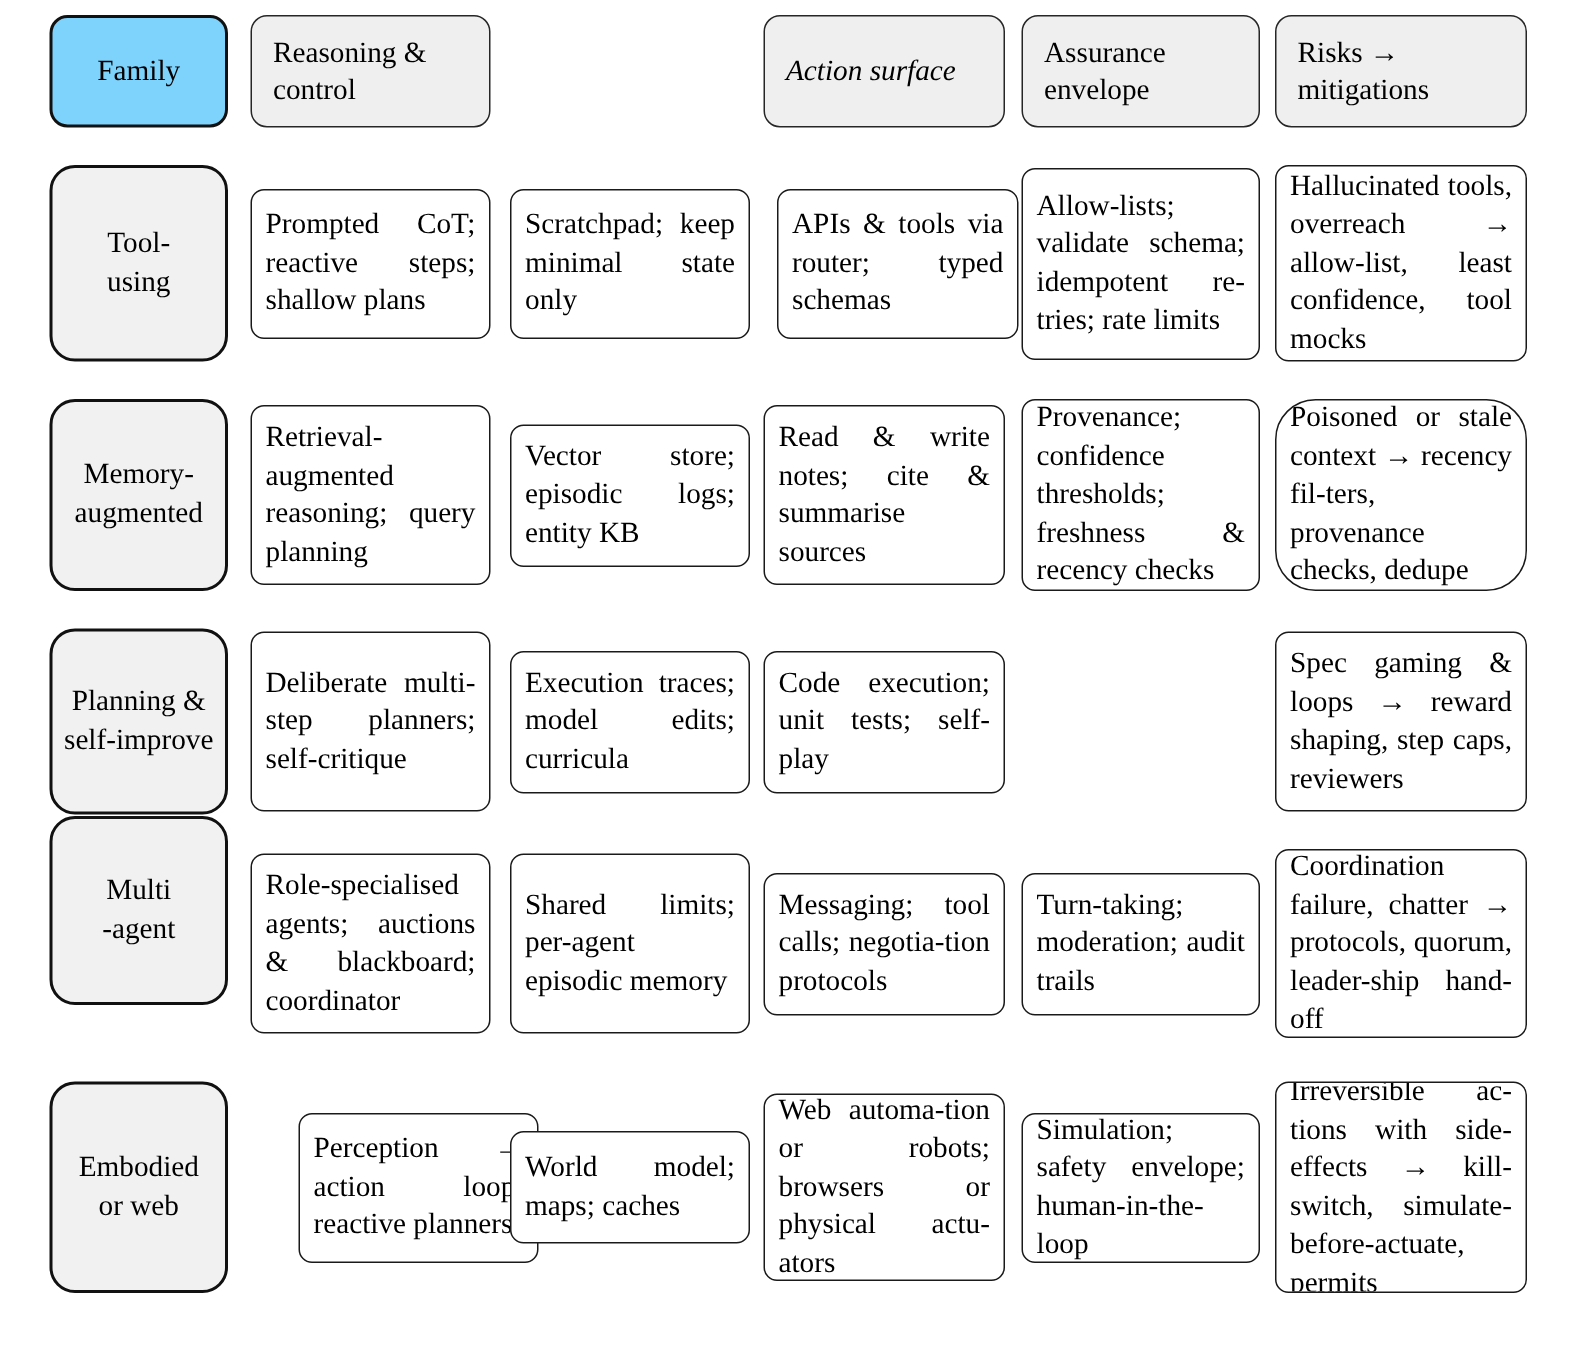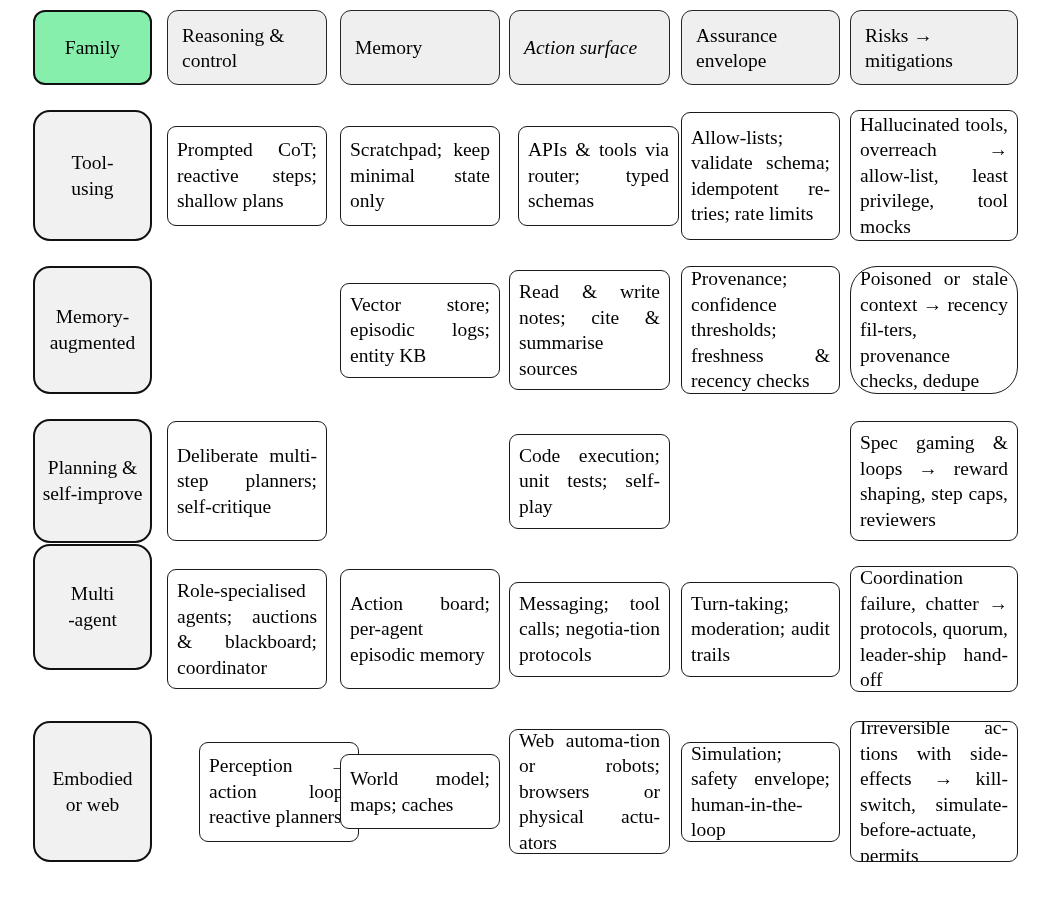--- a/index.html
+++ b/index.html
@@ -41,21 +41,21 @@
   }
   .hdr .txt {
     padding: 0 14px;
     font-size: 19.5px;
     line-height: 25px;
     text-align: left;
   }
   
   .hdr.family {
     border: 2.6px solid #111111;
-    background: #86efac;
+    background: #7dd3fc;
     border-radius: 12px;
     justify-content: center;
   }
   .hdr.family .txt {
     text-align: center;
     padding: 0 8px;
   }
 
   
   .rowlbl {
@@ -91,23 +91,20 @@
 </head>
 <body>
 
 <div id="matrix">
     <div class="box hdr family" style="left: 33px; width: 119px; top: 10px; height: 75px;">
       <div class="txt">Family</div>
     </div>
     <div class="box hdr" style="left: 167px; width: 160px; top: 10px; height: 75px;">
       <div class="txt">Reasoning &amp; control</div>
     </div>
-    <div class="box hdr" style="left: 340px; width: 160px; top: 10px; height: 75px;">
-      <div class="txt">Memory</div>
-    </div>
     <div class="box hdr" style="left: 509px; width: 161px; top: 10px; height: 75px; font-style: italic;">
       <div class="txt">Action surface</div>
     </div>
     <div class="box hdr" style="left: 681px; width: 159px; top: 10px; height: 75px;">
       <div class="txt">Assurance envelope</div>
     </div>
     <div class="box hdr" style="left: 850px; width: 168px; top: 10px; height: 75px;">
       <div class="txt">Risks → mitigations</div>
     </div>
     <div class="box rowlbl" style="left: 33px; width: 119px; top: 110px; height: 131px;">
@@ -119,57 +116,63 @@
     <div class="box cell" style="left: 340px; width: 160px; top: 125.5px; height: 100px;">
       <div class="txt">Scratchpad; keep minimal state only</div>
     </div>
     <div class="box cell" style="left: 518px; width: 161px; top: 125.5px; height: 100px;">
       <div class="txt">APIs &amp; tools via router; typed schemas</div>
     </div>
     <div class="box cell" style="left: 681px; width: 159px; top: 111.5px; height: 128px;">
       <div class="txt">Allow-lists; validate schema; idempotent re-tries; rate limits</div>
     </div>
     <div class="box cell" style="left: 850px; width: 168px; top: 110px; height: 131px;">
-      <div class="txt">Hallucinated tools, overreach → allow-list, least privilege, tool mocks</div>
+      <div class="txt">Hallucinated tools, overreach → allow-list, least confidence, tool mocks</div>
     </div>
     <div class="box rowlbl" style="left: 33px; width: 119px; top: 266px; height: 128px;">
       <div class="txt">Memory-<br>augmented</div>
+    </div>
+    <div class="box cell" style="left: 167px; width: 160px; top: 270px; height: 120px;">
+      <div class="txt">Retrieval-augmented reasoning; query planning</div>
     </div>
     <div class="box cell" style="left: 340px; width: 160px; top: 282.5px; height: 95px;">
       <div class="txt">Vector store; episodic logs; entity KB</div>
     </div>
     <div class="box cell" style="left: 509px; width: 161px; top: 270px; height: 120px;">
       <div class="txt">Read &amp; write notes; cite &amp; summarise sources</div>
     </div>
     <div class="box cell" style="left: 681px; width: 159px; top: 266px; height: 128px;">
       <div class="txt">Provenance; confidence thresholds; freshness &amp; recency checks</div>
     </div>
     <div class="box cell" style="left: 850px; width: 168px; top: 266px; height: 128px; border-radius: 27px;">
       <div class="txt">Poisoned or stale context → recency fil-ters, provenance checks, dedupe</div>
     </div>
     <div class="box rowlbl" style="left: 33px; width: 119px; top: 419px; height: 124px;">
       <div class="txt">Planning &amp;<br>self-improve</div>
     </div>
     <div class="box cell" style="left: 167px; width: 160px; top: 421px; height: 120px;">
       <div class="txt">Deliberate multi-step planners; self-critique</div>
     </div>
+    <div class="box cell" style="left: 340px; width: 160px; top: 433.5px; height: 95px;">
+      <div class="txt">Execution traces; model edits; curricula</div>
+    </div>
     <div class="box cell" style="left: 509px; width: 161px; top: 433.5px; height: 95px;">
       <div class="txt">Code execution; unit tests; self-play</div>
     </div>
     <div class="box cell" style="left: 850px; width: 168px; top: 421px; height: 120px;">
       <div class="txt">Spec gaming &amp; loops → reward shaping, step caps, reviewers</div>
     </div>
     <div class="box rowlbl" style="left: 33px; width: 119px; top: 544px; height: 126px;">
       <div class="txt">Multi<br>-agent</div>
     </div>
     <div class="box cell" style="left: 167px; width: 160px; top: 569px; height: 120px;">
       <div class="txt">Role-specialised agents; auctions &amp; blackboard; coordinator</div>
     </div>
     <div class="box cell" style="left: 340px; width: 160px; top: 569px; height: 120px;">
-      <div class="txt">Action board; per-agent episodic memory</div>
+      <div class="txt">Shared limits; per-agent episodic memory</div>
     </div>
     <div class="box cell" style="left: 509px; width: 161px; top: 581.5px; height: 95px;">
       <div class="txt">Messaging; tool calls; negotia-tion protocols</div>
     </div>
     <div class="box cell" style="left: 681px; width: 159px; top: 581.5px; height: 95px;">
       <div class="txt">Turn-taking; moderation; audit trails</div>
     </div>
     <div class="box cell" style="left: 850px; width: 168px; top: 566px; height: 126px;">
       <div class="txt">Coordination failure, chatter → protocols, quorum, leader-ship hand-off</div>
     </div>

